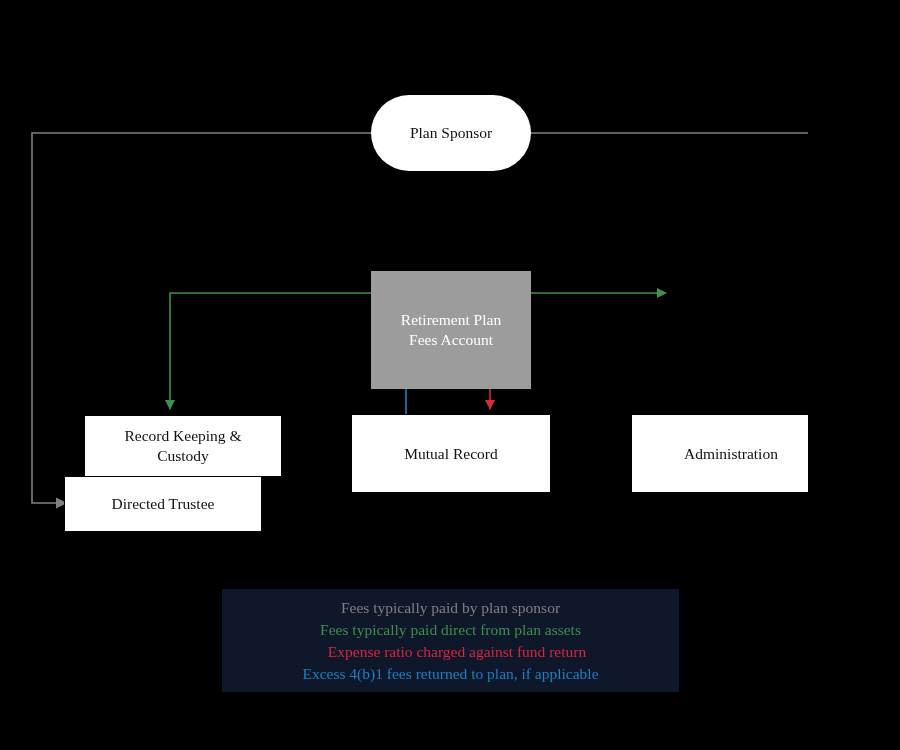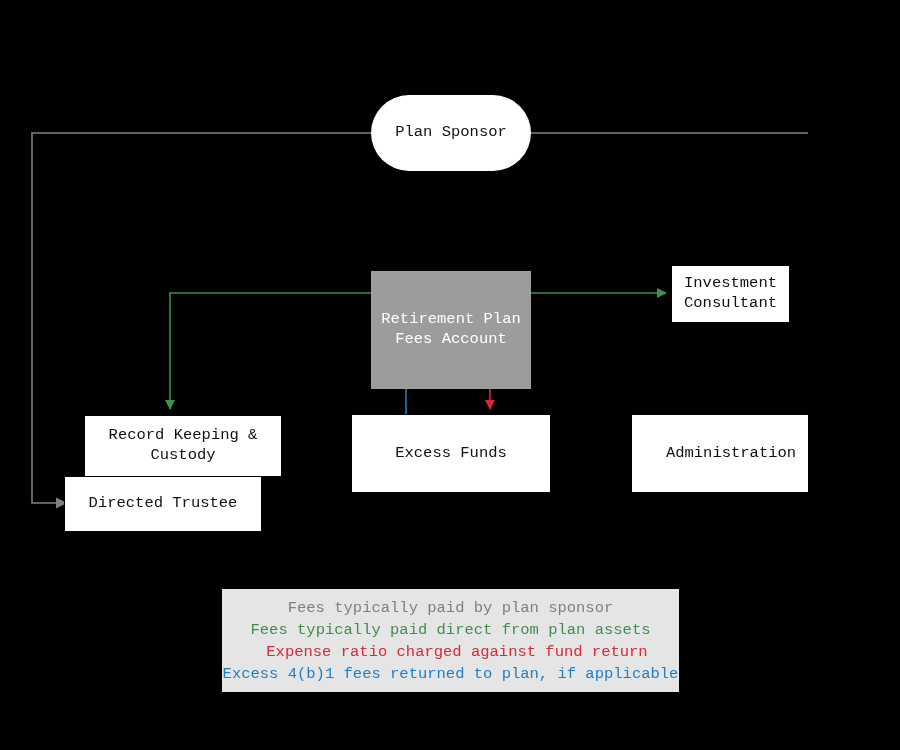--- a/index.html
+++ b/index.html
@@ -5,21 +5,21 @@
   html, body {
     margin: 0;
     padding: 0;
     background: #000000;
   }
   #canvas {
     position: relative;
     width: 808px;
     height: 750px;
     background: #000000;
-    font-family: Liberation Mono, monospace;
+    font-family: Liberation Serif, serif;
     overflow: hidden;
   }
   #wires {
     position: absolute;
     left: 0; top: 0;
     width: 900px;
     height: 750px;
     pointer-events: none;
   }
   .node {
@@ -86,21 +86,21 @@
     width: 200px;
     height: 79px;
   }
   .legend {
     position: absolute;
     left: 221px;
     top: 588px;
     width: 459px;
     height: 105px;
     box-sizing: border-box;
-    background: #e5e5e5;
+    background: #0f172a;
     border: 1px solid #000000;
     display: flex;
     flex-direction: column;
     align-items: center;
     justify-content: center;
     z-index: 2;
   }
   .legend-line {
     font-size: 15.5px;
     line-height: 1.42;
@@ -145,40 +145,34 @@
     <span>Plan Sponsor</span>
   </div>
 
   <div class="node node-trust">
     <span>
       <span>Retirement Plan</span><br>
       <span>Fees Account</span>
     </span>
   </div>
 
-  <div class="node node-consultant">
-    <span>
-      <span>Investment</span><br>
-      <span>Consultant</span>
-    </span>
-  </div>
 
   <div class="node node-record">
     <span>
       <span>Record Keeping &amp;</span><br>
       <span>Custody</span>
     </span>
   </div>
 
   <div class="node node-trustee">
     <span>Directed Trustee</span>
   </div>
 
   <div class="node node-mutual">
-    <span>Excess Funds</span>
+    <span>Mutual Record</span>
   </div>
 
   <div class="node node-admin">
     <span>Administration</span>
   </div>
 
   <div class="legend">
     <div class="legend-line" style="color: rgb(128, 128, 128);">Fees typically paid by plan sponsor</div>
     <div class="legend-line" style="color: rgb(63, 143, 79);">Fees typically paid direct from plan assets</div>
     <div class="legend-line" style="color: rgb(214, 41, 58); margin-left: 13px;">Expense ratio charged against fund return</div>

